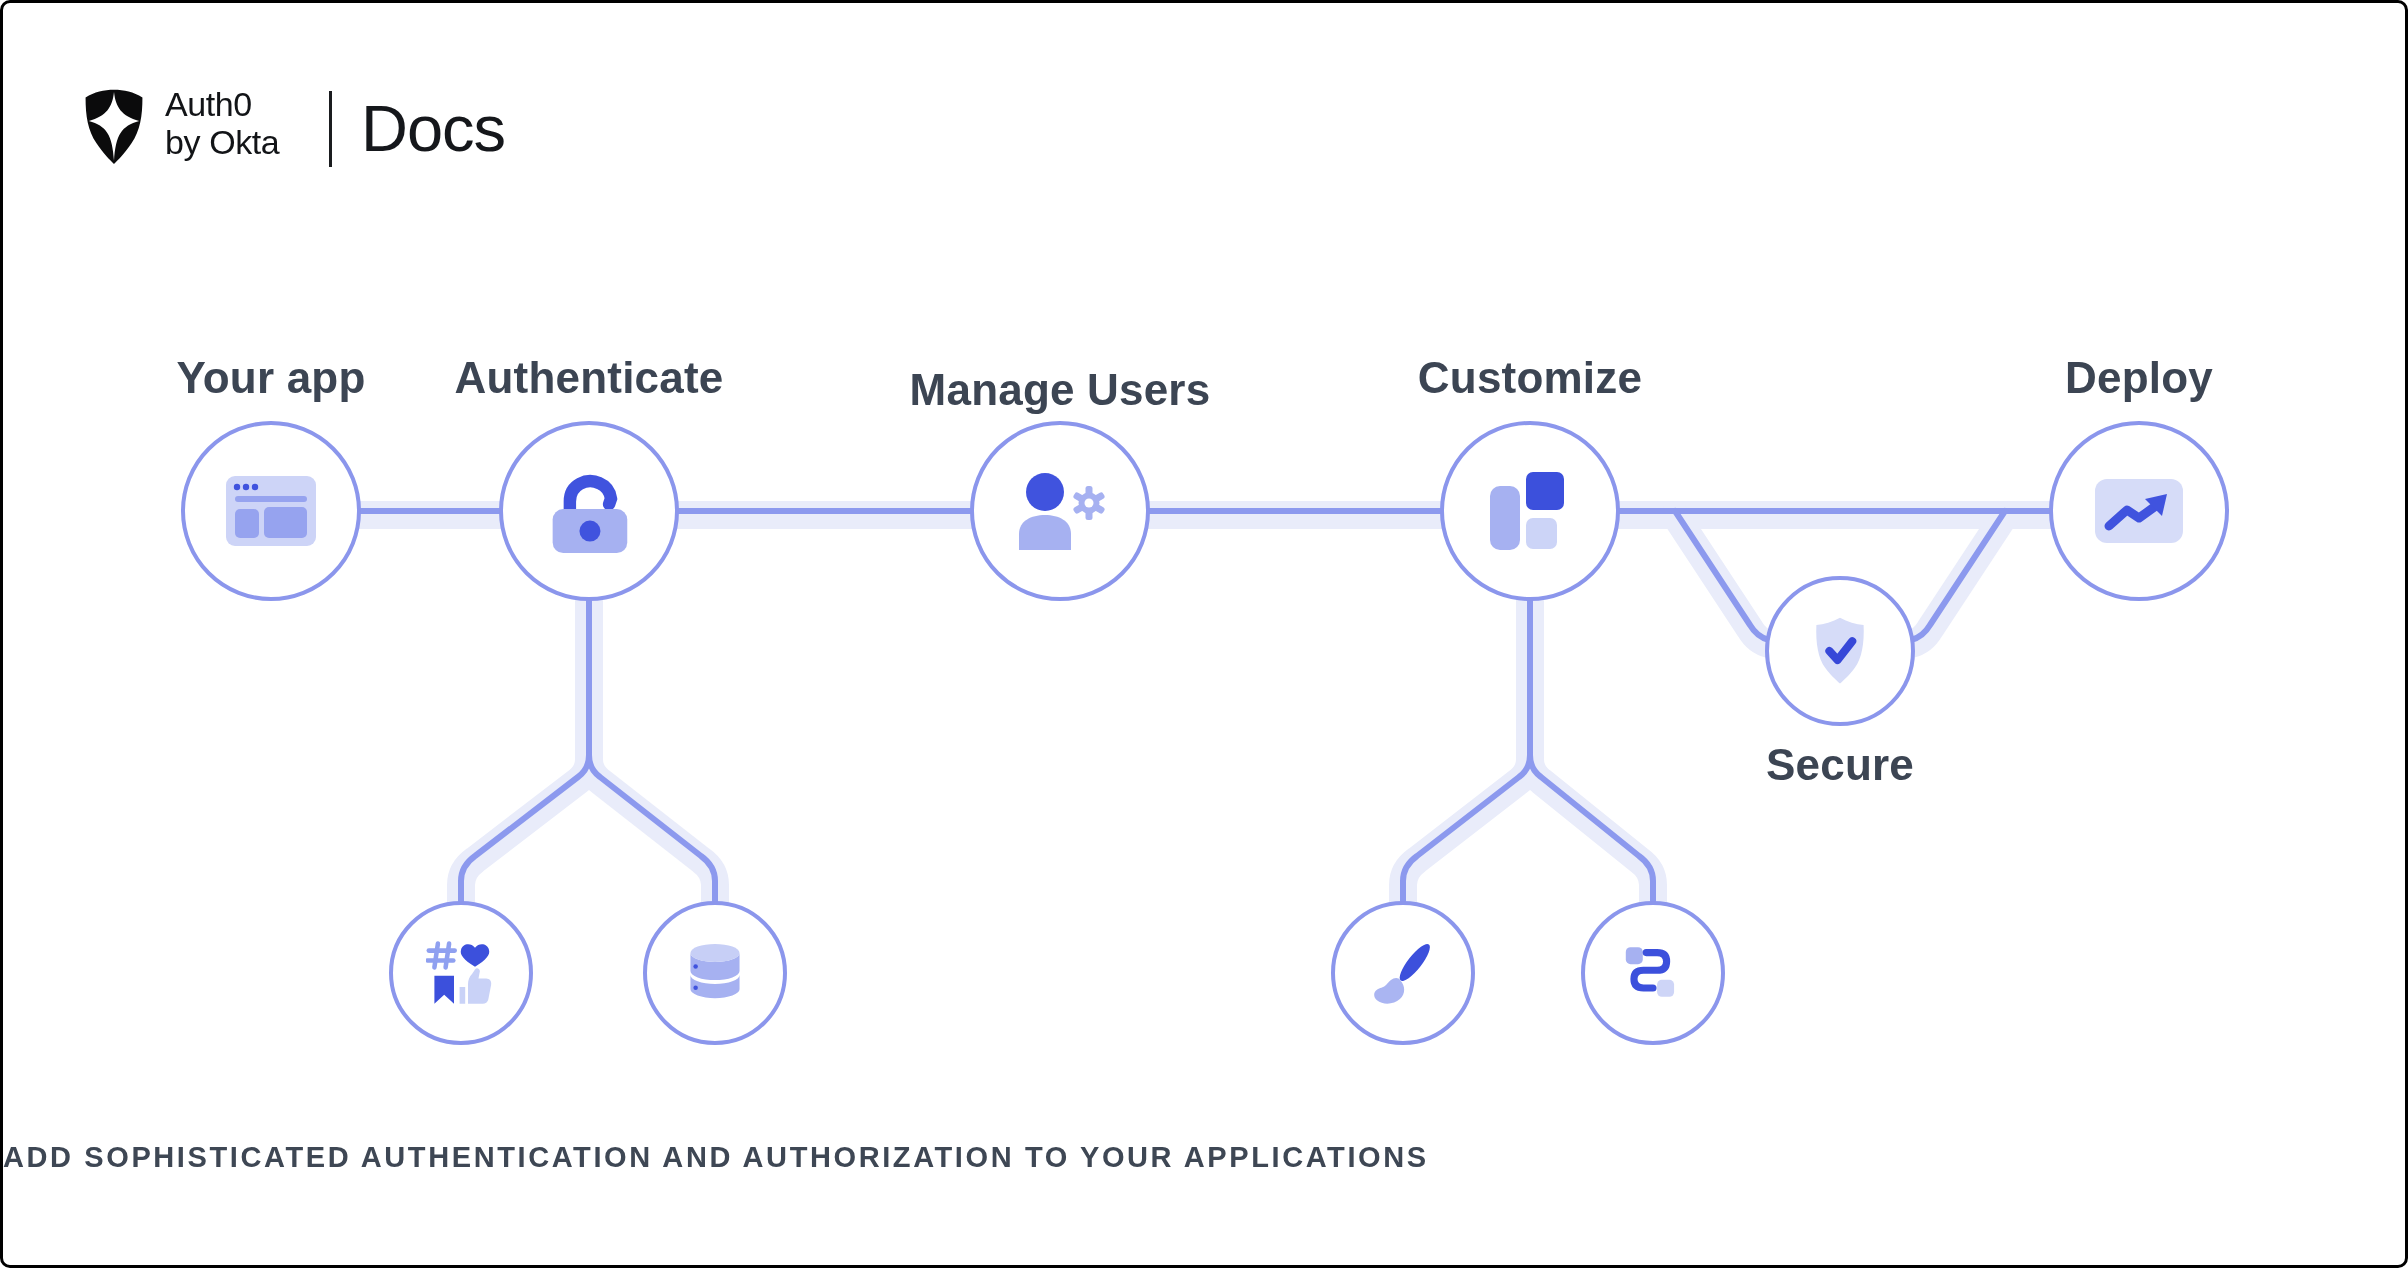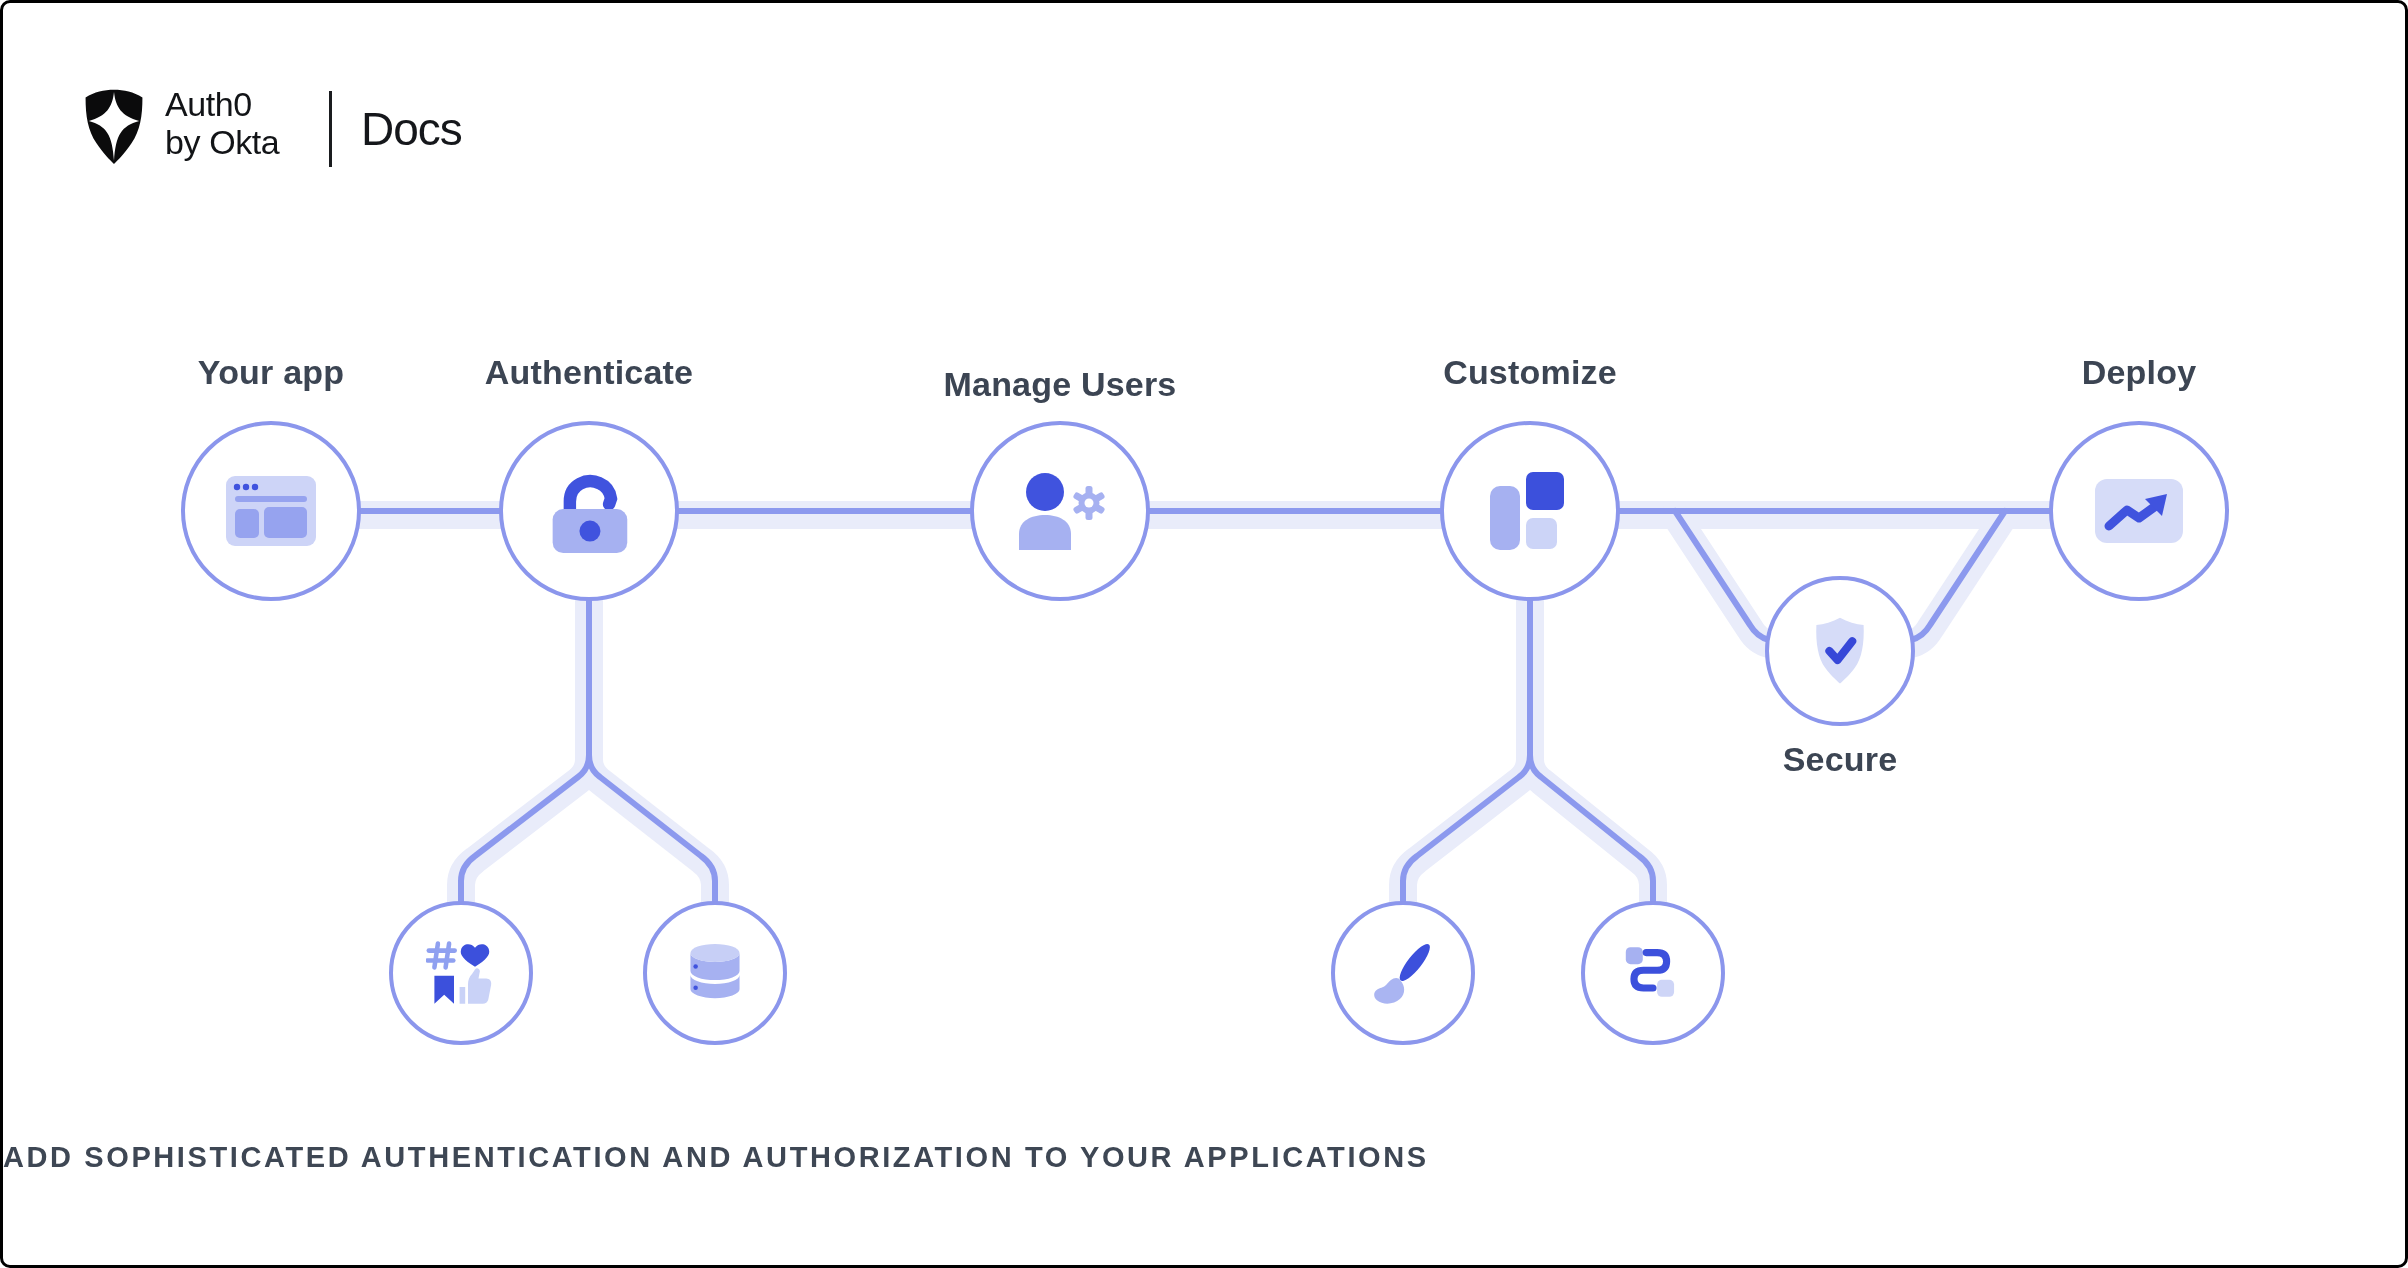--- a/index.html
+++ b/index.html
@@ -6,34 +6,34 @@
   .page{
     position:relative; width:2408px; height:1268px; background:#ffffff;
     border:3px solid #000; border-radius:10px; box-sizing:border-box; overflow:hidden;
     font-family:"Liberation Sans", sans-serif;
   }
   
   .logo{position:absolute; left:76px; top:84px; display:flex; align-items:flex-start; cursor:pointer;}
   .shield{width:70px; height:82px;}
   .wordmark{position:absolute; left:86px; top:-2px; font-size:34px; line-height:38px; font-weight:500; color:#121417; letter-spacing:-0.4px; white-space:nowrap;}
   .logo-divider{position:absolute; left:250px; top:4px; width:2.5px; height:76px; background:#1a1c1f;}
-  .product{position:absolute; left:282px; top:2px; font-size:46px; font-weight:300; letter-spacing:-1px; color:#15171b; line-height:80px;}
+  .product{position:absolute; left:282px; top:2px; font-size:65px; font-weight:300; letter-spacing:-1px; color:#15171b; line-height:80px;}
   
   .net{position:absolute; left:0; top:0; width:2408px; height:1268px;}
   .halo{stroke:#e9ecfa; stroke-width:28; fill:none; stroke-linecap:round; stroke-linejoin:round;}
   .wire{stroke:#8c99ee; stroke-width:6; fill:none; stroke-linecap:round; stroke-linejoin:round;}
   
   .node{position:absolute; background:#fff; border:4px solid #8b96ec; border-radius:50%;
         box-sizing:border-box; display:flex; align-items:center; justify-content:center;}
   .node.big{width:180px; height:180px; top:418px;}
   .node.mid{width:150px; height:150px;}
   .node.small{width:144px; height:144px; top:898px;}
   
   .nlabel{position:absolute; width:320px; margin-left:-160px; text-align:center;
-          font-size:34px; font-weight:bold; color:#3c4553; letter-spacing:0.2px;}
+          font-size:44px; font-weight:bold; color:#3c4553; letter-spacing:0.2px;}
   .headline{position:absolute; left:0; top:1138px; width:100%; 
             font-size:29px; font-weight:bold; letter-spacing:2.6px; color:#3e4754;}
 </style>
 </head>
 <body>
 
 <div class="page">
 
   <div class="logo">
     <svg class="shield" viewBox="0 0 64 72">

